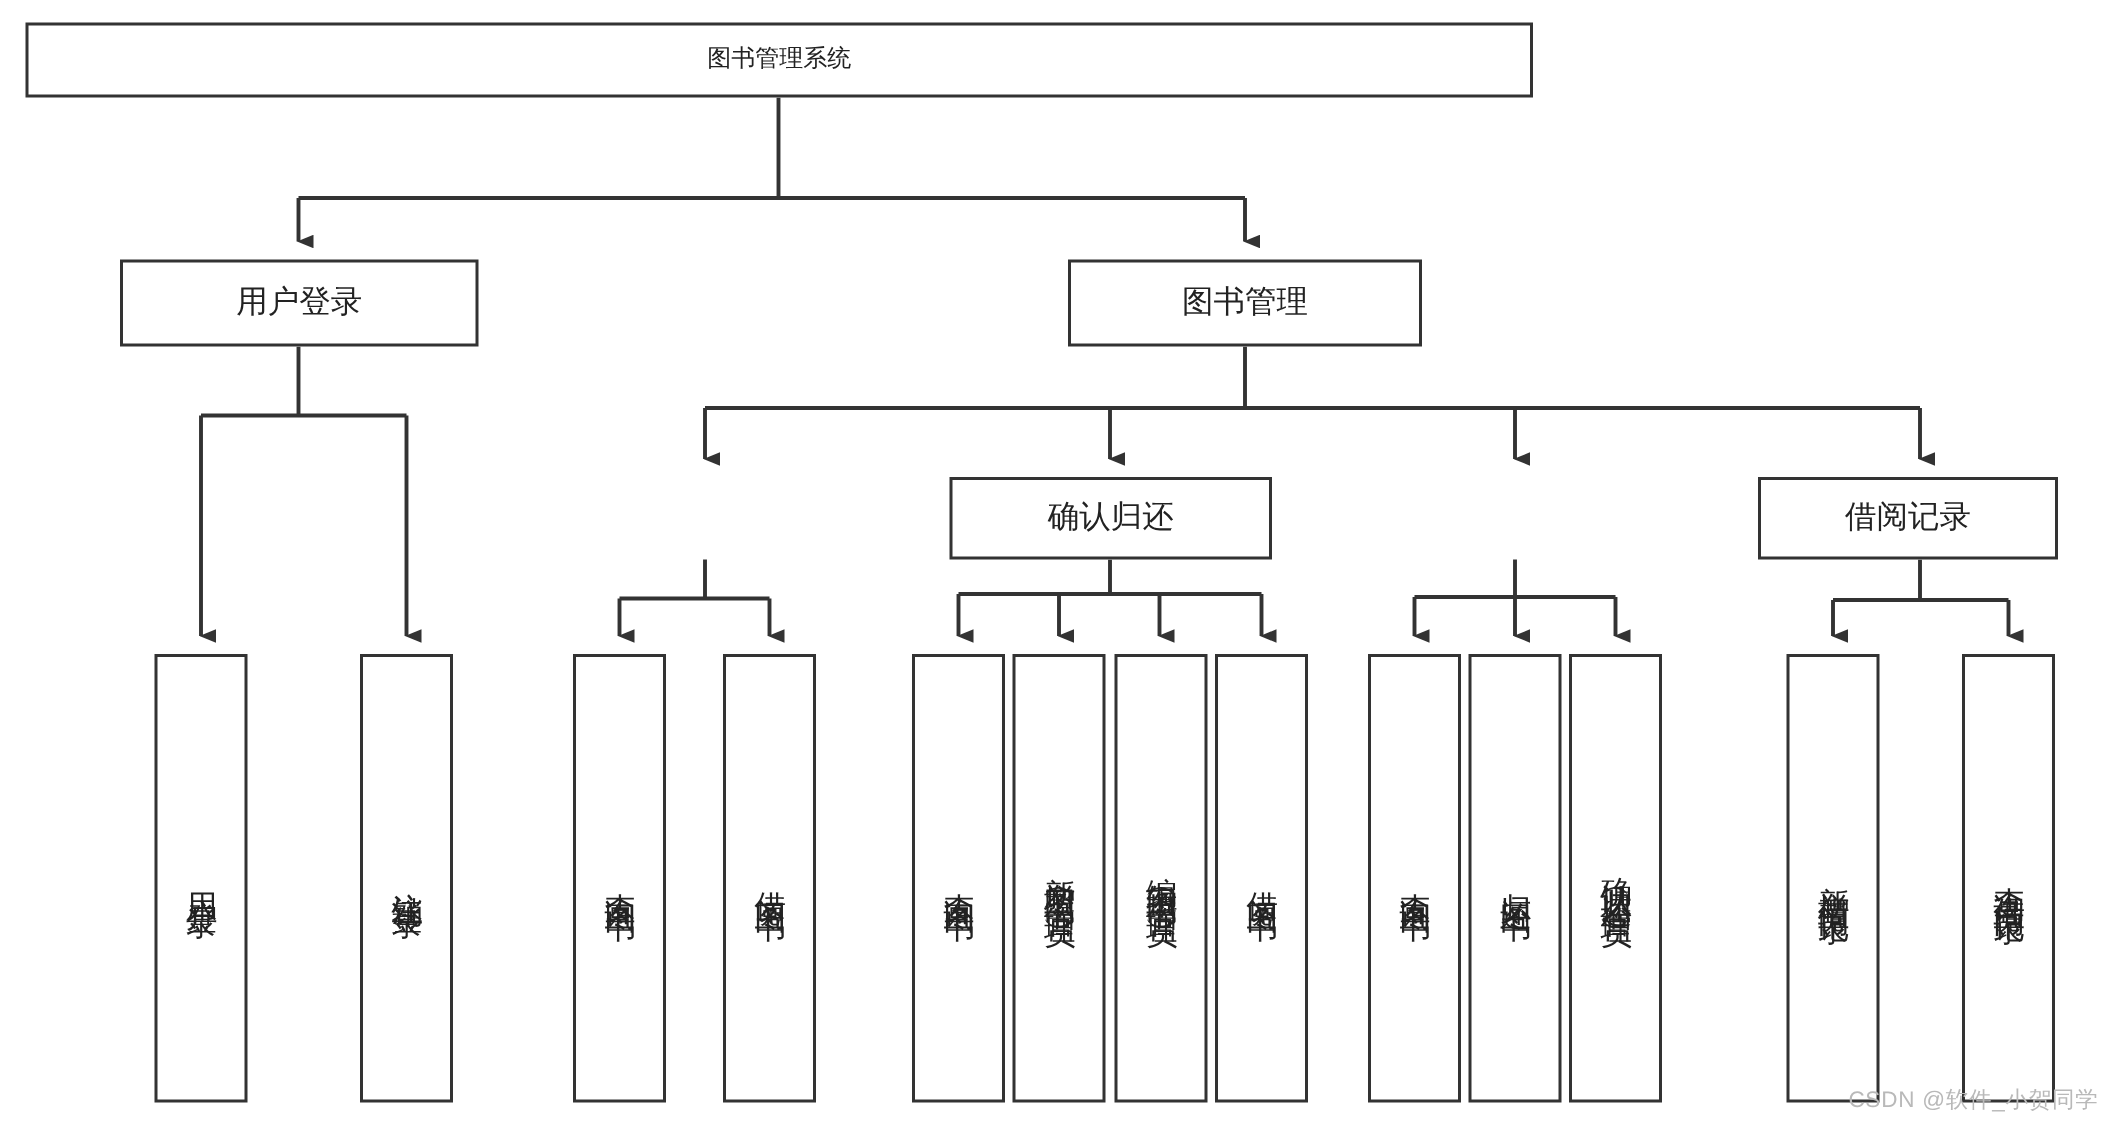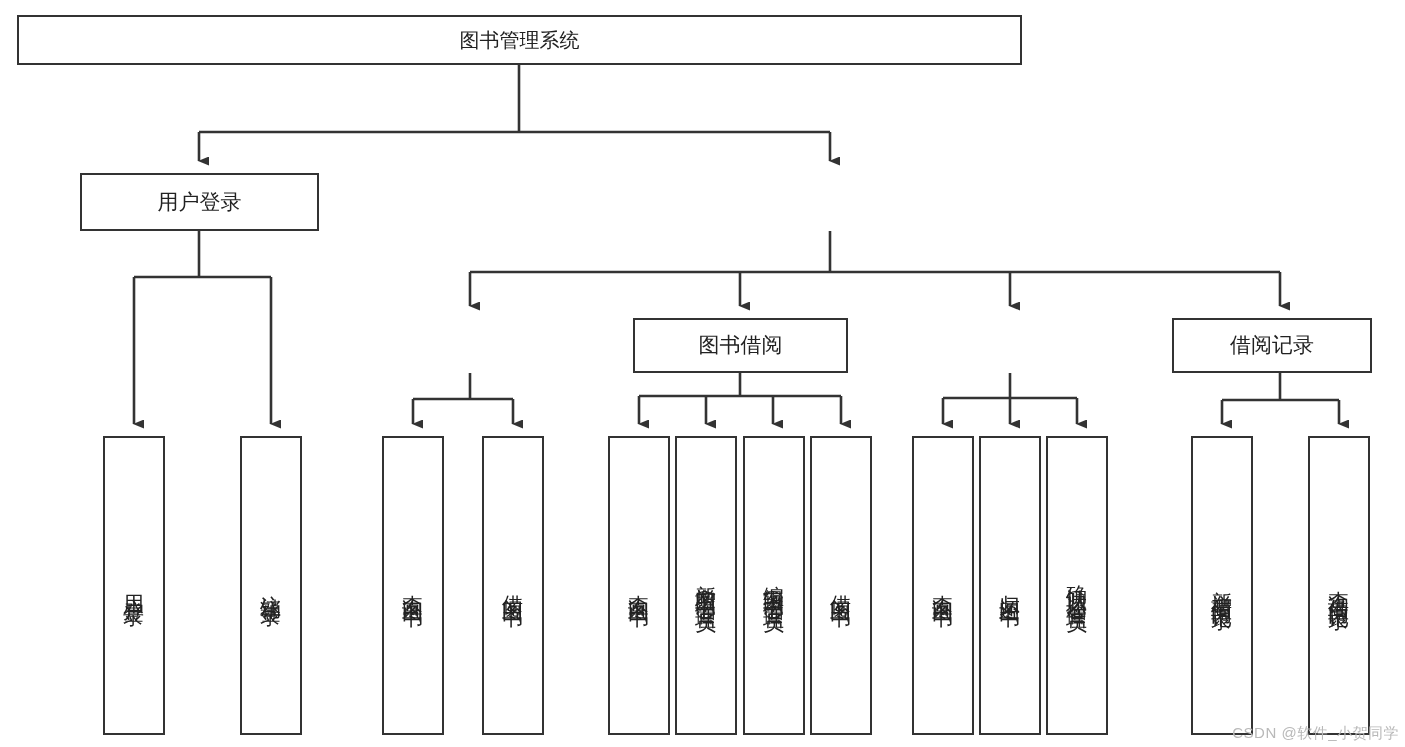--- a/index.html
+++ b/index.html
@@ -6,21 +6,21 @@
   body{width:1405px;height:747px;overflow:hidden;
        font-family:"Liberation Sans","DejaVu Sans",sans-serif;}
   #stage{position:relative;width:1405px;height:747px;background:#ffffff;}
   svg#wires{position:absolute;left:0;top:0;width:1405px;height:747px;}
 
   .node{position:absolute;box-sizing:border-box;background:#ffffff;
         border:2px solid #333333;display:flex;align-items:center;
         justify-content:center;color:#222222;}
   .node .lbl{display:block;text-align:center;line-height:1.25;white-space:pre;}
 
-  .n-root{font-size:20px;}
+  .n-root{font-size:16px;}
   .n-l2{font-size:21px;}
   .n-l3{font-size:21px;}
 
   .n-leaf{font-size:21px;}
   .n-leaf .lbl{writing-mode:vertical-rl;text-orientation:upright;
                letter-spacing:4px;line-height:1;}
 
   .wm{position:absolute;right:6px;bottom:4px;font-size:15px;color:#b9b9b9;
       letter-spacing:.5px;white-space:nowrap;}
 </style>
@@ -79,23 +79,26 @@
     </g>
   </svg>
 
   <div class="node n-root" style="left:17px;top:15px;width:1005px;height:50px;">
     <span class="lbl">图书管理系统</span>
   </div>
 
   <div class="node n-l2" style="left:80px;top:173px;width:239px;height:58px;">
     <span class="lbl">用户登录</span>
   </div>
+  <div class="node n-l2" style="left:712px;top:173px;width:236px;height:58px;">
+    <span class="lbl">图书管理</span>
+  </div>
 
   <div class="node n-l3" style="left:633px;top:318px;width:215px;height:55px;">
-    <span class="lbl">图书借阅</span>
+    <span class="lbl">确认归还</span>
   </div>
   <div class="node n-l3" style="left:1172px;top:318px;width:200px;height:55px;">
     <span class="lbl">借阅记录</span>
   </div>
 
   <div class="node n-leaf" style="left:103px;top:436px;width:62px;height:299px;">
     <span class="lbl">用户登录</span>
   </div>
   <div class="node n-leaf" style="left:240px;top:436px;width:62px;height:299px;">
     <span class="lbl">注销登录</span>

